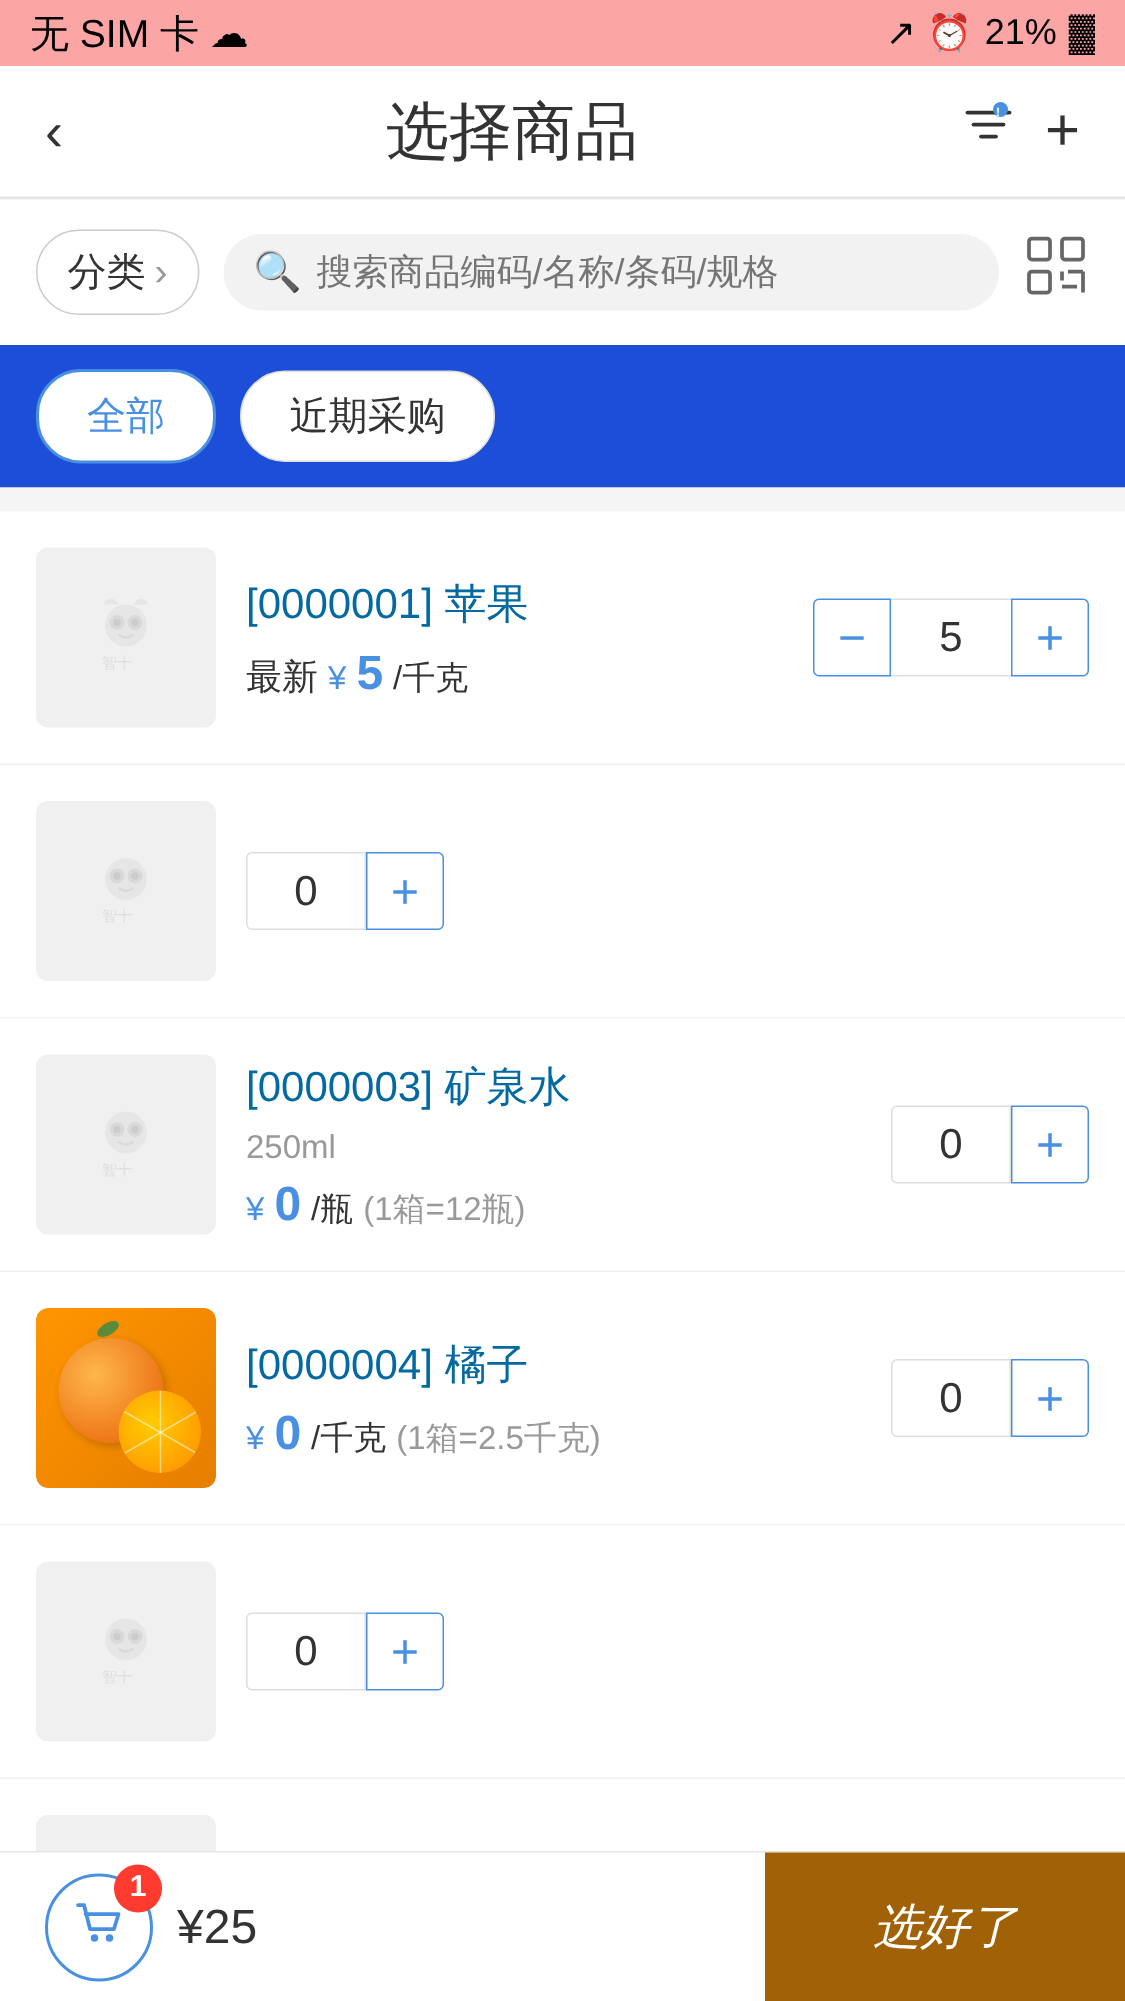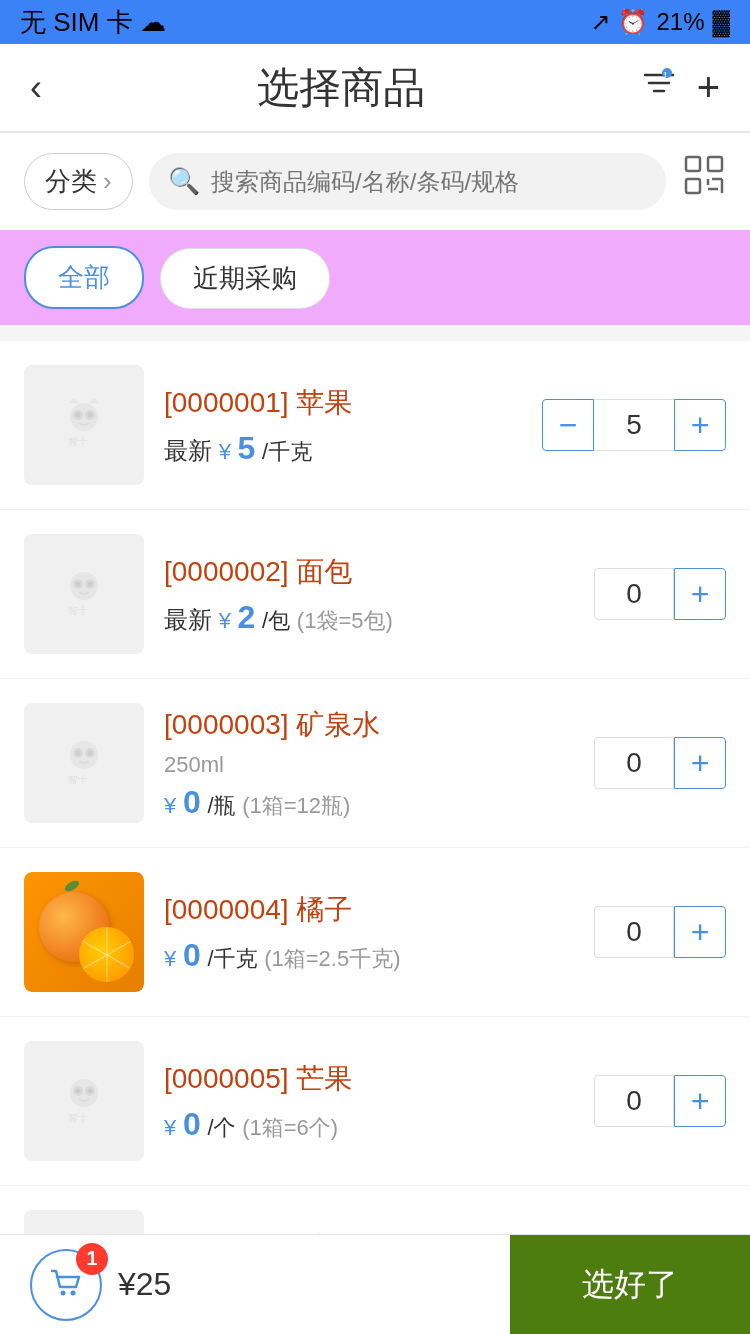--- a/index.html
+++ b/index.html
@@ -7,21 +7,21 @@
     body {
       font-family: -apple-system, 'PingFang SC', 'Helvetica Neue', sans-serif;
       background: #f5f5f5;
       width: 750px;
       min-height: 1334px;
       overflow-x: hidden;
     }
 
     
     .status-bar {
-      background: #3b82f6;
+      background: #fca5a5;
       height: 44px;
       display: flex;
       align-items: center;
       justify-content: space-between;
       padding: 0 20px;
       font-size: 26px;
     }
     .status-left { display: flex; align-items: center; gap: 10px; font-size: 26px; }
     .status-center { font-size: 30px; font-weight: 500; }
     .status-right { display: flex; align-items: center; gap: 8px; font-size: 24px; }
@@ -43,20 +43,21 @@
 
     
     .divider { height: 1px; background: #e5e5e5; }
     .section-divider { height: 16px; background: #f5f5f5; }
 
     
     .filter-row {
       background: #fff;
       padding: 20px 24px;
       display: flex;
+      align-items: center;
       gap: 16px;
     }
     .category-btn {
       display: flex;
       align-items: center;
       border: 1px solid #ccc;
       border-radius: 30px;
       padding: 10px 20px;
       font-size: 26px;
       color: #333;
@@ -80,25 +81,25 @@
       background: transparent;
       font-size: 24px;
       color: #999;
       outline: none;
       width: 100%;
     }
     .scan-icon { font-size: 34px; color: #666; cursor: pointer; }
 
     
     .tabs-row {
-      background: #f0abfc;
+      background: #1d4ed8;
       padding: 16px 24px;
       display: flex;
       gap: 16px;
-      align-items: flex-end;
+      align-items: center;
     }
     .tab-btn {
       padding: 12px 32px;
       border-radius: 30px;
       font-size: 26px;
       cursor: pointer;
       border: 1px solid #ddd;
       background: #fff;
       color: #333;
     }
@@ -124,21 +125,21 @@
       height: 120px;
       border-radius: 8px;
       background: #f0f0f0;
       flex-shrink: 0;
       display: flex;
       align-items: center;
       justify-content: center;
       overflow: hidden;
     }
     .product-info { flex: 1; }
-    .product-name { font-size: 28px; color: #c2410c; margin-bottom: 8px; font-weight: 400; }
+    .product-name { font-size: 28px; color: #0369a1; margin-bottom: 8px; font-weight: 400; }
     .product-spec { font-size: 22px; color: #999; margin-bottom: 6px; }
     .product-price { font-size: 24px; color: #333; }
     .product-price .price-label { color: #333; }
     .product-price .yen { color: #4a90e2; font-size: 22px; }
     .product-price .price-val { color: #4a90e2; font-size: 32px; font-weight: 600; }
     .product-price .price-unit { color: #333; font-size: 22px; }
     .product-price .price-pack { color: #999; font-size: 22px; }
 
     .qty-control {
       display: flex;
@@ -241,29 +242,30 @@
       font-size: 20px;
       display: flex;
       align-items: center;
       justify-content: center;
       font-weight: 600;
     }
     .cart-total { font-size: 32px; color: #333; font-weight: 500; }
     .confirm-btn {
       width: 240px;
       height: 100px;
-      background: #4d7c0f;
+      background: #a16207;
       color: #fff;
       font-size: 32px;
       border: none;
       cursor: pointer;
       display: flex;
       align-items: center;
       justify-content: center;
       font-weight: 500;
+      font-style: italic;
     }
 
     
     .owl-svg { width: 60px; height: 60px; opacity: 0.25; }
   </style>
 </head>
 <body>
 
 <div class="status-bar">
   <div class="status-left">
@@ -364,30 +366,20 @@
       <svg class="owl-svg" viewBox="0 0 60 60" fill="none">
         <circle cx="30" cy="22" r="14" fill="#ccc"></circle>
         <circle cx="24" cy="20" r="5" fill="#999"></circle>
         <circle cx="36" cy="20" r="5" fill="#999"></circle>
         <circle cx="24" cy="20" r="2.5" fill="#666"></circle>
         <circle cx="36" cy="20" r="2.5" fill="#666"></circle>
         <path d="M25 28 Q30 32 35 28" stroke="#999" stroke-width="1.5" fill="none"></path>
         <text x="14" y="50" font-size="10" fill="#aaa" font-family="sans-serif">智十</text>
       </svg>
     </div>
-    <div class="product-info">
-      <div class="product-name">[0000002] 面包</div>
-      <div class="product-price">
-        <span class="price-label">最新 </span>
-        <span class="yen">¥</span>
-        <span class="price-val">2</span>
-        <span class="price-unit">/包</span>
-        <span class="price-pack">(1袋=5包)</span>
-      </div>
-    </div>
     <div class="qty-plus-only">
       <input class="qty-input-solo" value="0" style="">
       <button class="qty-btn plus">+</button>
     </div>
   </div>
 
   <div class="product-item">
     <div class="product-img">
       <svg class="owl-svg" viewBox="0 0 60 60" fill="none">
         <circle cx="30" cy="22" r="14" fill="#ccc"></circle>
@@ -453,29 +445,20 @@
       <svg class="owl-svg" viewBox="0 0 60 60" fill="none">
         <circle cx="30" cy="22" r="14" fill="#ccc"></circle>
         <circle cx="24" cy="20" r="5" fill="#999"></circle>
         <circle cx="36" cy="20" r="5" fill="#999"></circle>
         <circle cx="24" cy="20" r="2.5" fill="#666"></circle>
         <circle cx="36" cy="20" r="2.5" fill="#666"></circle>
         <path d="M25 28 Q30 32 35 28" stroke="#999" stroke-width="1.5" fill="none"></path>
         <text x="14" y="50" font-size="10" fill="#aaa" font-family="sans-serif">智十</text>
       </svg>
     </div>
-    <div class="product-info">
-      <div class="product-name">[0000005] 芒果</div>
-      <div class="product-price">
-        <span class="yen">¥</span>
-        <span class="price-val">0</span>
-        <span class="price-unit">/个</span>
-        <span class="price-pack">(1箱=6个)</span>
-      </div>
-    </div>
     <div class="qty-plus-only">
       <input class="qty-input-solo" value="0" style="">
       <button class="qty-btn plus">+</button>
     </div>
   </div>
 
   <div class="product-item">
     <div class="product-img">
       <svg class="owl-svg" viewBox="0 0 60 60" fill="none">
         <circle cx="30" cy="22" r="14" fill="#ccc"></circle>

